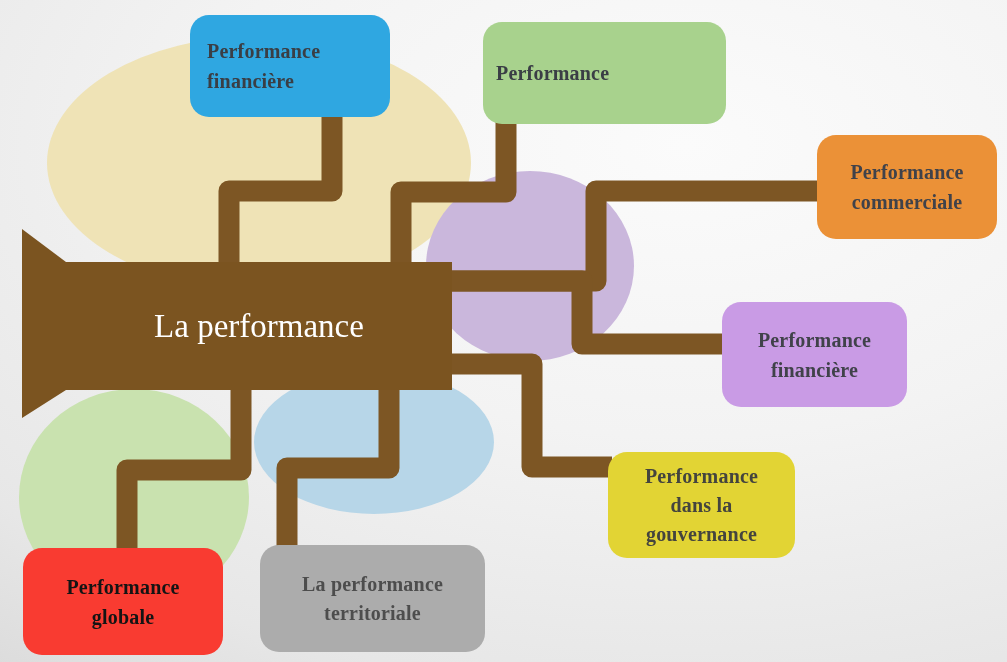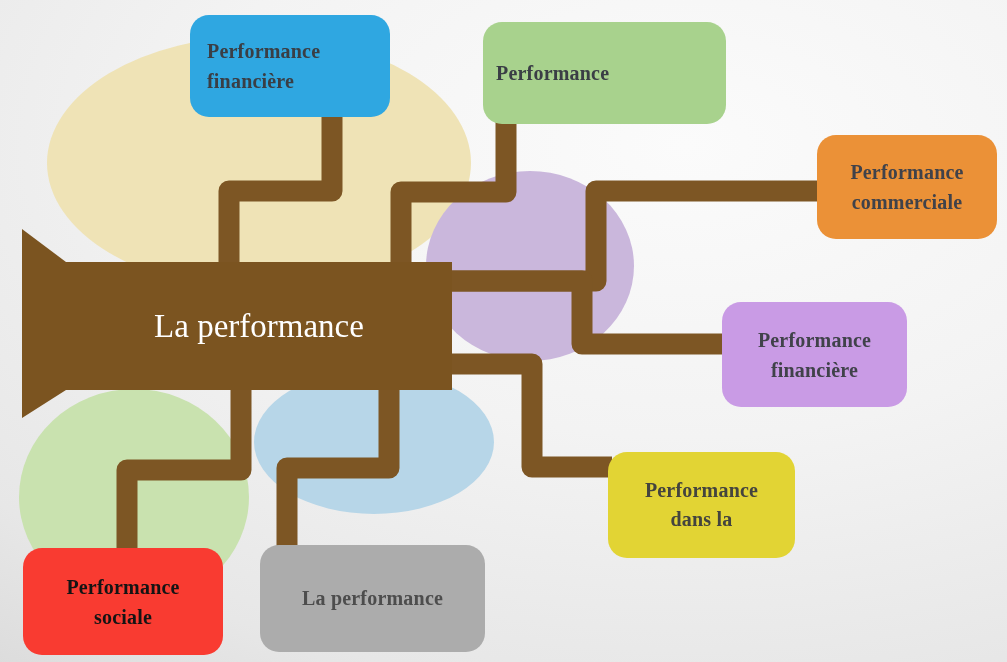--- a/index.html
+++ b/index.html
@@ -76,24 +76,26 @@
   </div>
 
   <div class="node centered n-financiere" style="background: rgb(201, 155, 229); color: rgb(64, 66, 74);">
     <span class="line">Performance</span>
     <span class="line">financière</span>
   </div>
 
   <div class="node centered three-lines n-gouvernance" style="background: rgb(226, 212, 52); color: rgb(68, 68, 62);">
     <span class="line">Performance</span>
     <span class="line">dans la</span>
+    <span class="line">gouvernance</span>
   </div>
 
   <div class="node centered three-lines n-ancrage" style="background: rgb(172, 172, 172); color: rgb(77, 77, 77);">
     <span class="line">La performance</span>
+    <span class="line">territoriale</span>
   </div>
 
   <div class="node centered n-sociale" style="background: rgb(249, 59, 49); color: rgb(20, 20, 20);">
     <span class="line">Performance</span>
-    <span class="line">sociale</span>
+    <span class="line">globale</span>
   </div>
 
 </div>
 
 </body></html>

